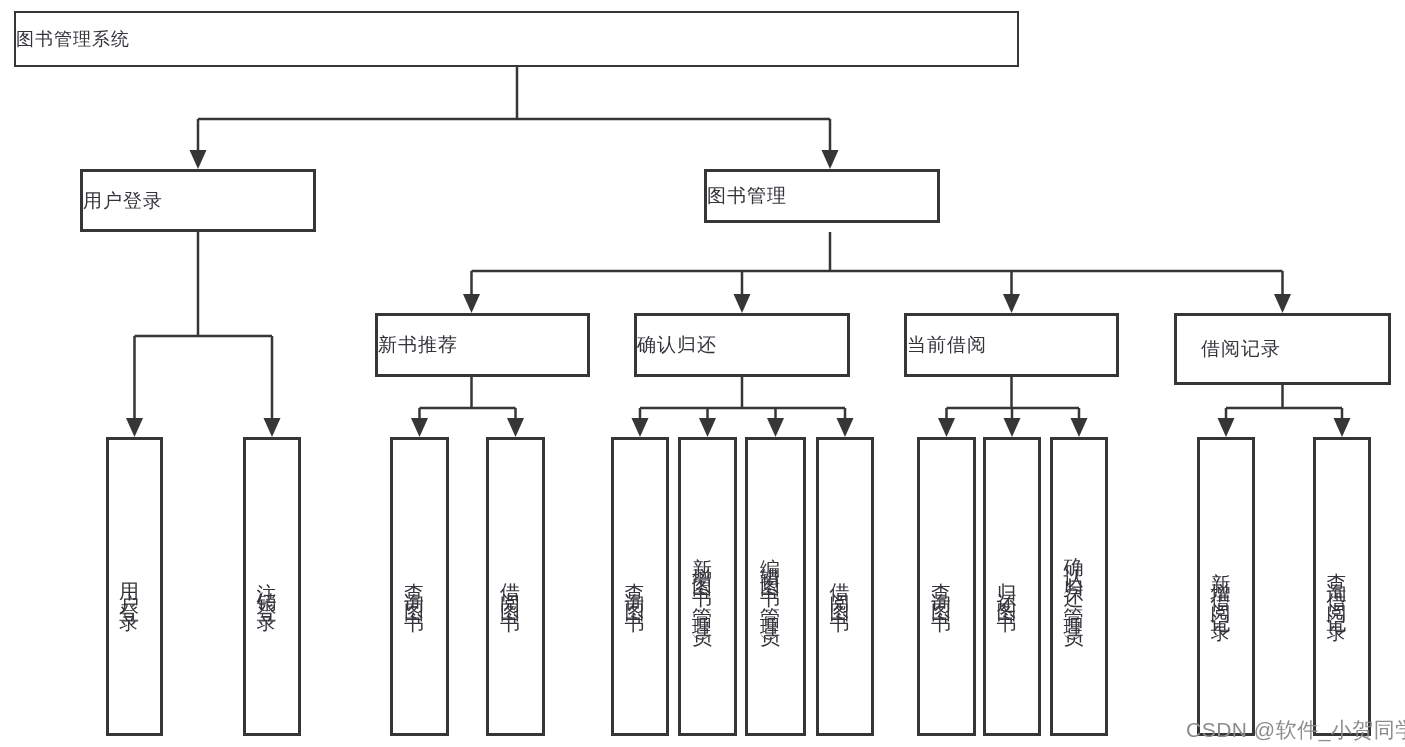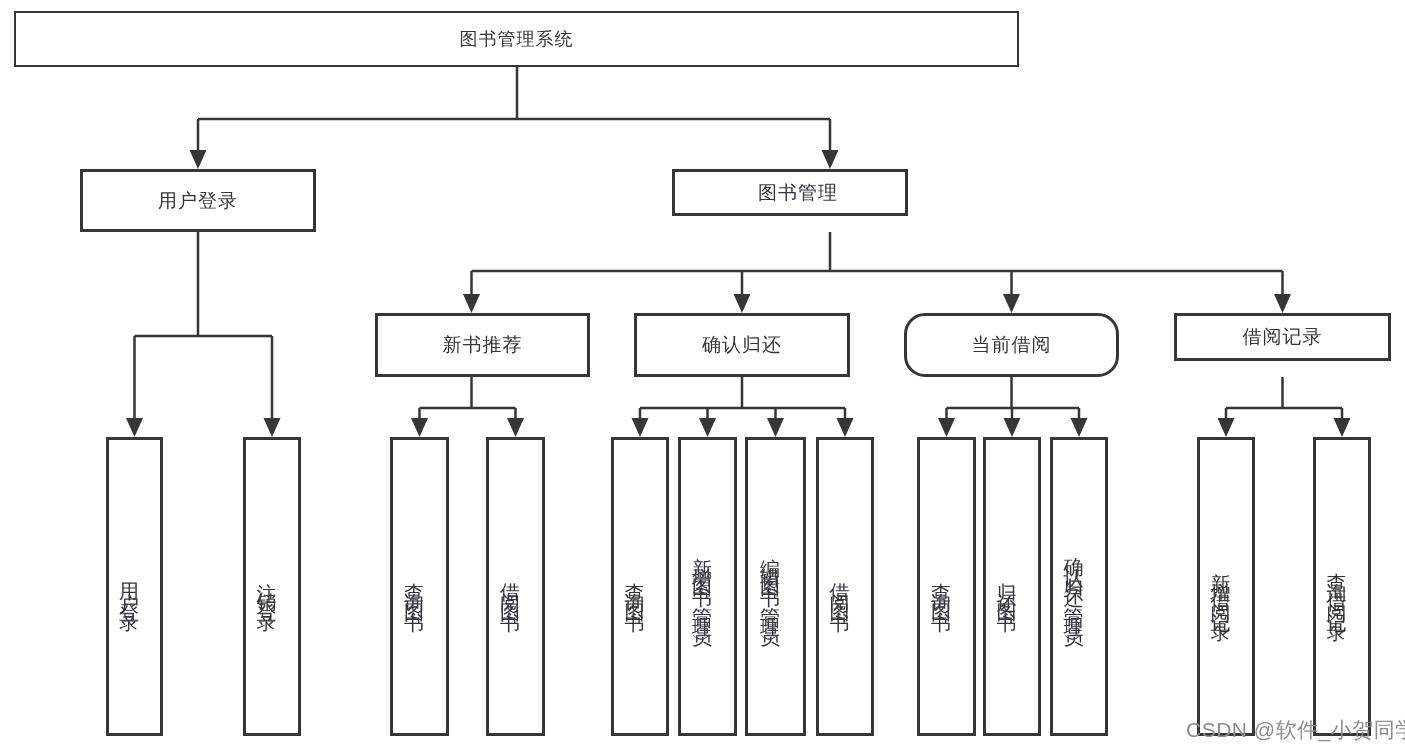--- a/index.html
+++ b/index.html
@@ -28,21 +28,21 @@
   }
   .connectors path { stroke: var(--line); stroke-width: 2.5; fill: none; }
   .connectors polygon { fill: var(--line); stroke: none; }
 
   .box {
     position: absolute;
     border: 3px solid var(--line);
     background: var(--bg);
     display: flex;
     align-items: center;
-    justify-content: center;
+    justify-content: flex-start;
     color: var(--text);
     font-size: 19px;
     letter-spacing: 1px;
   }
   .box.root {
     border-width: 2px;
     font-size: 18px;
   }
 
   .vbox {
@@ -123,34 +123,34 @@
     </g>
   </svg>
 
   <div class="box root" style="left:14px; top:11px; width:1005px; height:56px;">
     <span>图书管理系统</span>
   </div>
 
   <div class="box" style="left:80px; top:169px; width:236px; height:63px;">
     <span>用户登录</span>
   </div>
-  <div class="box" style="left:672px; top:169px; width:236px; height:47px;padding-left:16px;">
+  <div class="box" style="left:704px; top:169px; width:236px; height:54px;">
     <span>图书管理</span>
   </div>
 
   <div class="box" style="left:364px; top:313px; width:215px; height:64px;margin-left:11px;">
     <span>新书推荐</span>
   </div>
   <div class="box" style="left:634px; top:313px; width:216px; height:64px;">
     <span>确认归还</span>
   </div>
-  <div class="box" style="left:904px; top:313px; width:215px; height:64px;border-radius:21px;">
+  <div class="box" style="left:904px; top:313px; width:215px; height:64px;">
     <span>当前借阅</span>
   </div>
-  <div class="box" style="left:1174px; top:313px; width:217px; height:48px;">
+  <div class="box" style="left:1174px; top:313px; width:217px; height:72px;padding-left:24px;">
     <span>借阅记录</span>
   </div>
 
   <div class="vbox" style="left:106px; top:437px; width:57px; height:299px;">
     <span class="vlabel">用户登录</span>
   </div>
   <div class="vbox" style="left:243px; top:437px; width:58px; height:299px;">
     <span class="vlabel">注销登录</span>
   </div>
 

